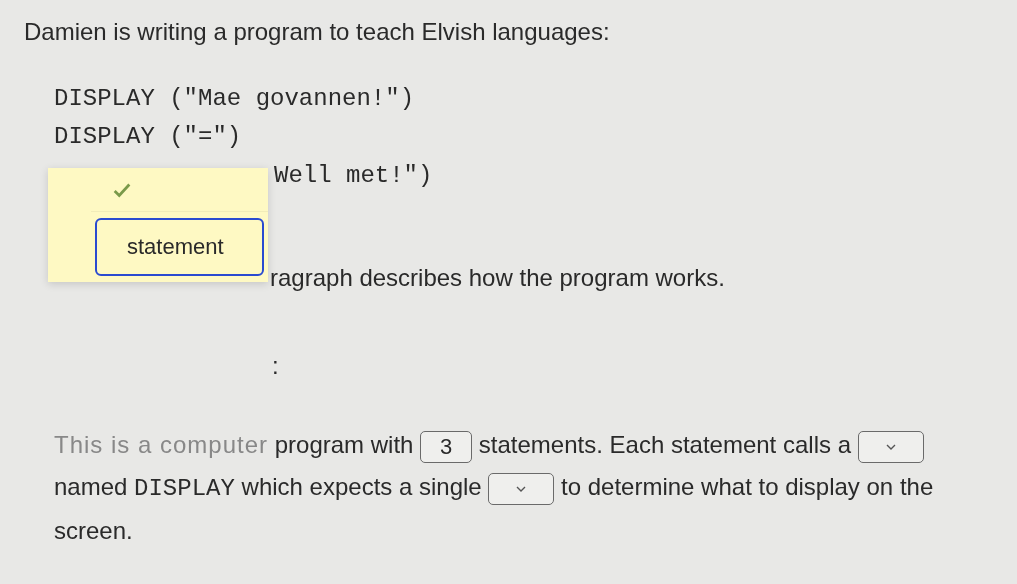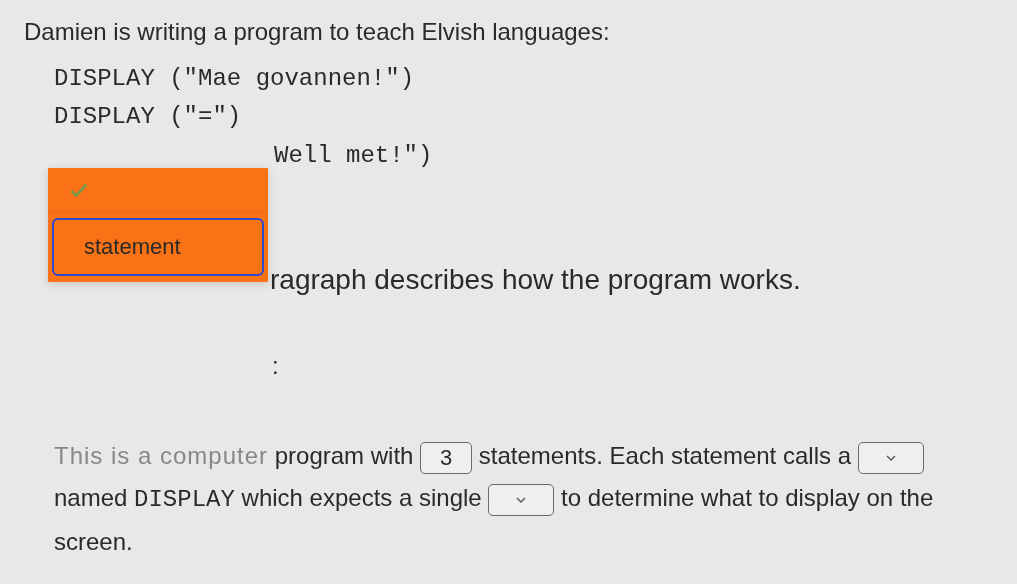--- a/index.html
+++ b/index.html
@@ -8,42 +8,43 @@
     height: 584px;
     background: #e8e8e6;
     font-family: Arial, Helvetica, sans-serif;
     color: #2a2a2a;
     padding: 18px 24px;
     position: relative;
     overflow: hidden;
   }
   .question-text {
     font-size: 24px;
-    margin-bottom: 14px;
+    margin-bottom: 34px;
   }
   .code-block {
     font-family: "Courier New", Courier, monospace;
     font-size: 24px;
     margin-left: 30px;
     line-height: 1.6;
   }
   .code-line { white-space: pre; }
   .partial-line {
     position: relative;
     padding-left: 220px;
     white-space: pre;
   }
   .dropdown-panel {
     position: absolute;
     left: 48px;
     top: 168px;
     width: 220px;
-    background: #f97316;
+    background: #fef9c3;
     box-shadow: 0 2px 8px rgba(0,0,0,0.15);
     z-index: 5;
+    padding-left: 43px;
   }
   .dd-check-row {
     height: 44px;
     display: flex;
     align-items: center;
     padding-left: 20px;
     border-bottom: 1px solid rgba(0,0,0,0.05);
   }
   .checkmark {
     width: 22px;
@@ -60,27 +61,27 @@
   .dd-option.selected {
     border: 2px solid #2a4bd0;
     border-radius: 6px;
     margin: 6px 4px 6px 4px;
     padding: 14px 10px 14px 30px;
   }
   .body-paragraph {
     position: absolute;
     left: 270px;
     top: 264px;
-    font-size: 28px;
+    font-size: 24px;
     width: 700px;
   }
   .lower-paragraph {
     position: absolute;
     left: 54px;
-    top: 435px;
+    top: 424px;
     font-size: 24px;
     line-height: 1.75;
     width: 940px;
   }
   .partial-strike {
     color: #888;
     letter-spacing: 1px;
   }
   .input-box {
     display: inline-block;

